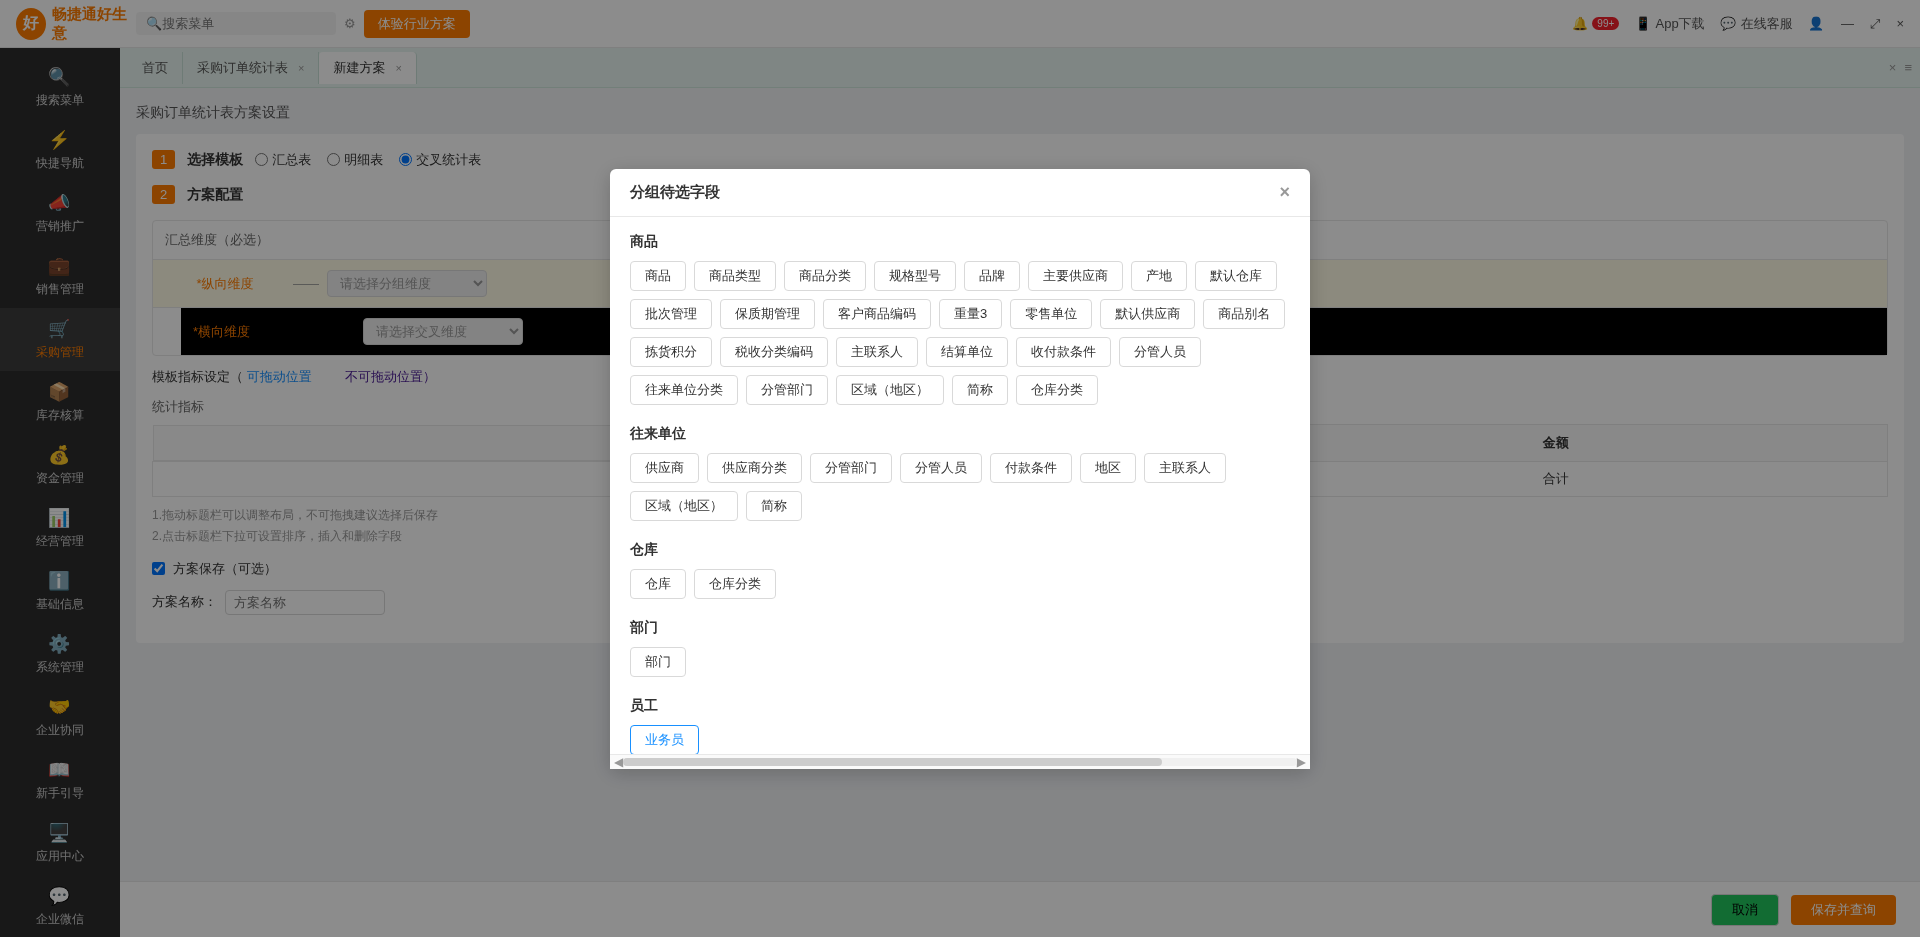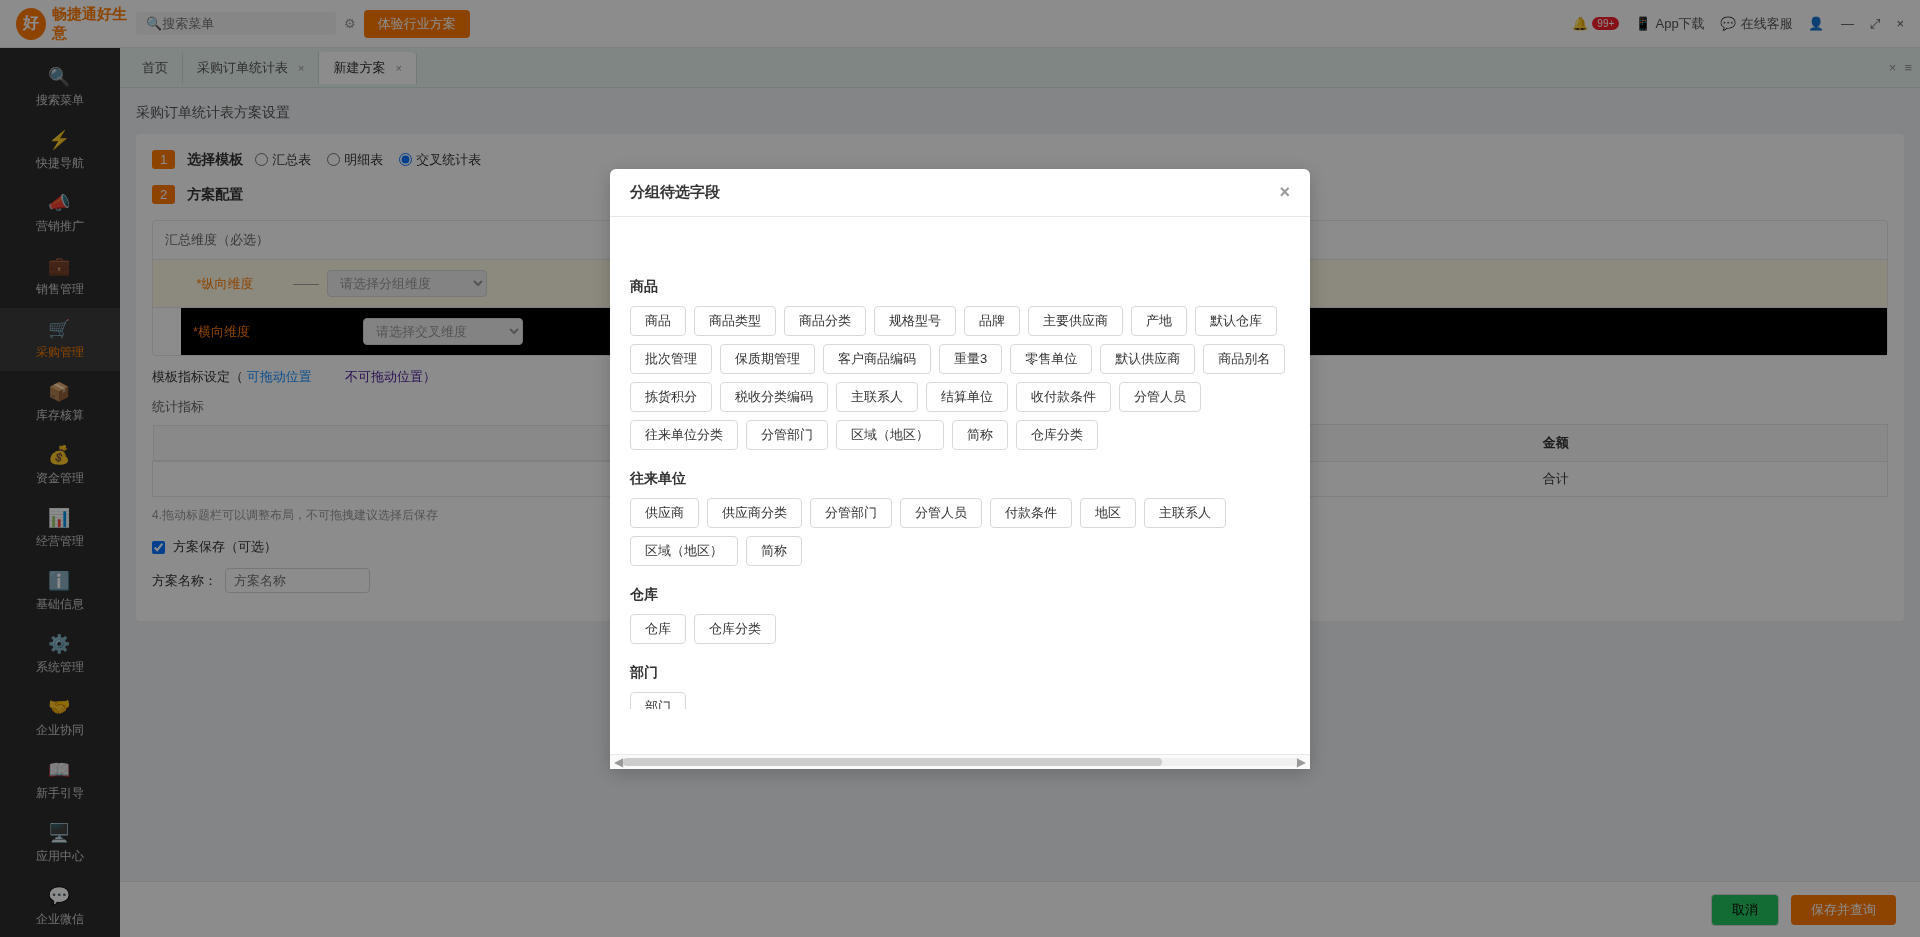--- a/index.html
+++ b/index.html
@@ -218,21 +218,21 @@
     
     .hint-text { font-size: 12px; color: #999; line-height: 1.8; margin-top: 8px; }
 
     
     .save-row { display: flex; align-items: center; gap: 8px; margin: 12px 0; }
     .save-input {
       border: 1px solid #d9d9d9;
       border-radius: 4px;
       padding: 4px 8px;
       font-size: 13px;
-      width: 145px;
+      width: 160px;
     }
 
     
     .page-footer {
       position: fixed;
       bottom: 0; left: 120px; right: 0;
       height: 56px;
       background: #fff;
       border-top: 1px solid #e8e8e8;
       display: flex;
@@ -271,21 +271,20 @@
       justify-content: center;
     }
     .modal {
       background: #fff;
       border-radius: 6px;
       width: 700px;
       max-height: 600px;
       display: flex;
       flex-direction: column;
       box-shadow: 0 4px 20px rgba(0,0,0,0.2);
-      gap: 45px;
     }
     .modal-header {
       display: flex;
       align-items: center;
       justify-content: space-between;
       padding: 14px 20px;
       border-bottom: 1px solid #e8e8e8;
       font-size: 15px;
       font-weight: bold;
     }
@@ -534,21 +533,22 @@
         <tbody>
           <tr>
             <td>合计</td>
             <td>合计</td>
           </tr>
         </tbody>
       </table>
     </div>
 
     <div class="hint-text">
-      <div>4.拖动标题栏可以调整布局，不可拖拽建议选择后保存</div>
+      <div>1.拖动标题栏可以调整布局，不可拖拽建议选择后保存</div>
+      <div>2.点击标题栏下拉可设置排序，插入和删除字段</div>
     </div>
 
     <div class="save-row">
       <input type="checkbox" checked="" style="">
       <span>方案保存（可选）</span>
     </div>
     <div class="save-row">
       <span>方案名称：</span>
       <input type="text" class="save-input" placeholder="方案名称" style="">
     </div>

